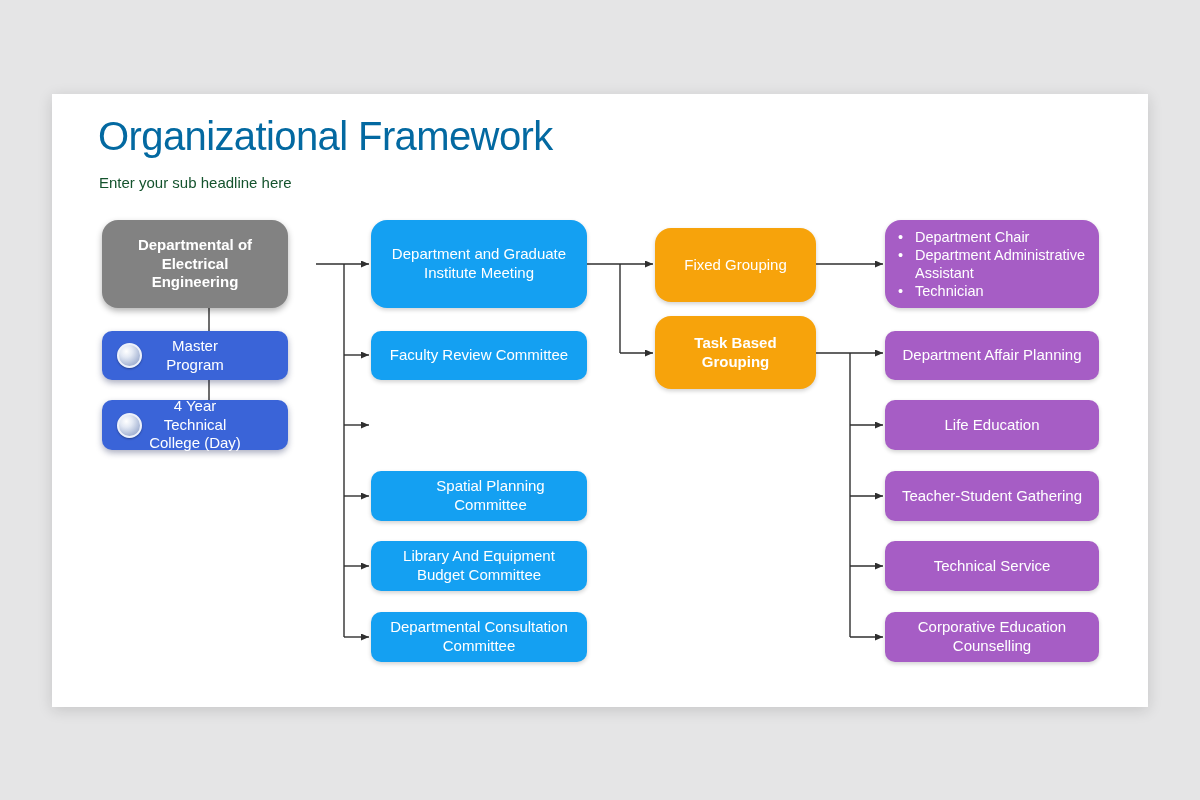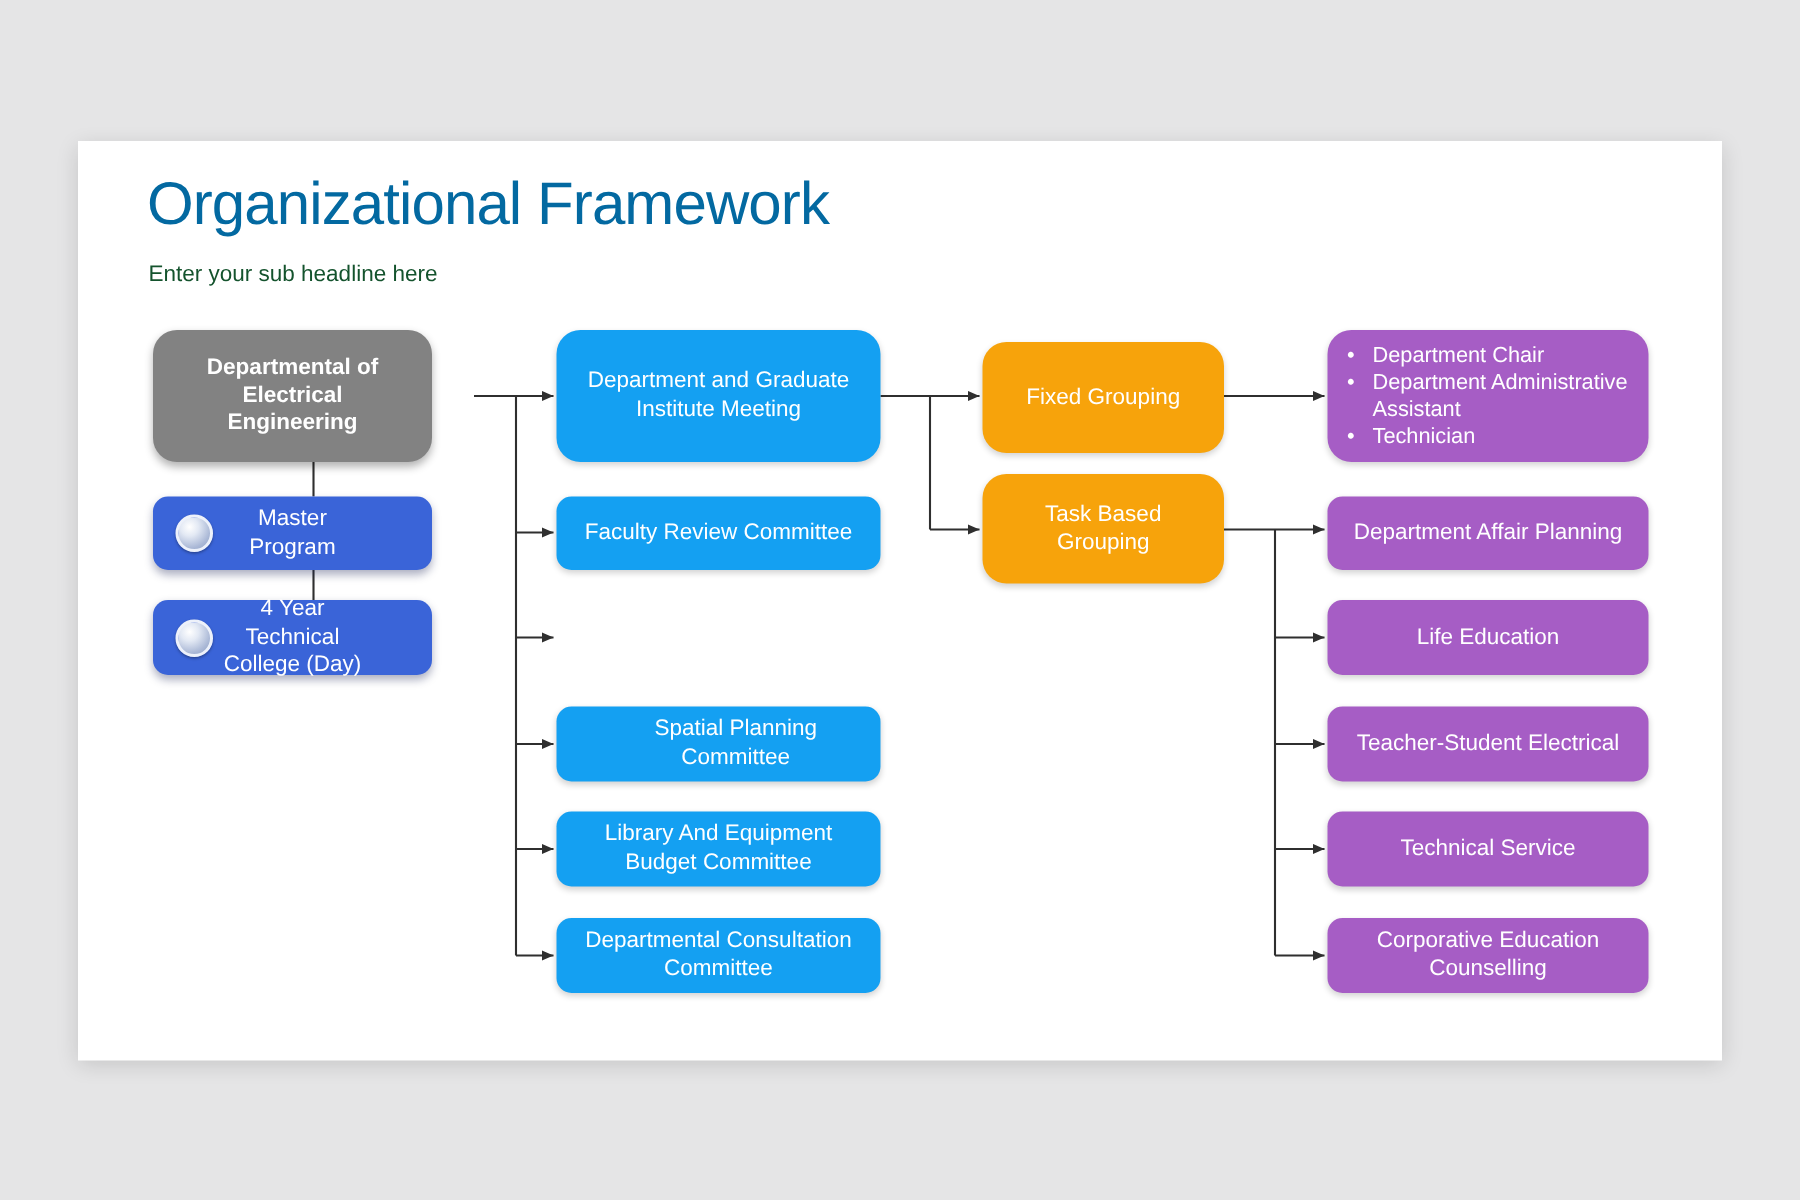--- a/index.html
+++ b/index.html
@@ -70,21 +70,21 @@
   .orange1 { top: 134px; height: 74px; border-radius: 16px; }
   .orange2 { top: 222px; height: 73px; border-radius: 16px; }
   
   .gray   { background: #828282; font-weight: 700; box-shadow: 0 3px 6px rgba(0,0,0,0.3); }
   .blue   { background: #3a64d8; box-shadow: 0 3px 6px rgba(20,30,80,0.35); }
   .cyan   { background: #14a0f2; }
   .orange { background: #f7a30b; }
   .purple { background: #a65dc5; }
   .gray.r1 { padding: 4px 24px; }
   .has-icon { padding: 4px 44px; }
-  .narrow-text { padding: 0 30px; }
+  .narrow-text { padding: 0 30px; font-weight: bold; }
   .c4.node { padding: 4px 6px; }
   .sphere {
     position: absolute;
     left: 15px; top: 50%;
     width: 21px; height: 21px;
     margin-top: -12.5px;
     border-radius: 50%;
     border: 2px solid #edf1fa;
     background: radial-gradient(circle at 35% 30%, #ffffff 0%, #e3e9f4 30%, #aab8d6 70%, #8da0c4 100%);
     box-shadow: 0 1px 2px rgba(0,0,0,0.35);
@@ -182,21 +182,21 @@
       <li>Technician</li>
     </ul>
   </div>
   <div class="node purple c4 r2">
     <span>Department Affair Planning</span>
   </div>
   <div class="node purple c4 r3">
     <span>Life Education</span>
   </div>
   <div class="node purple c4 r4">
-    <span>Teacher-Student Electrical</span>
+    <span>Teacher-Student Gathering</span>
   </div>
   <div class="node purple c4 r5">
     <span>Technical Service</span>
   </div>
   <div class="node purple c4 r6">
     <span>Corporative Education Counselling</span>
   </div>
 
 </div>
 

